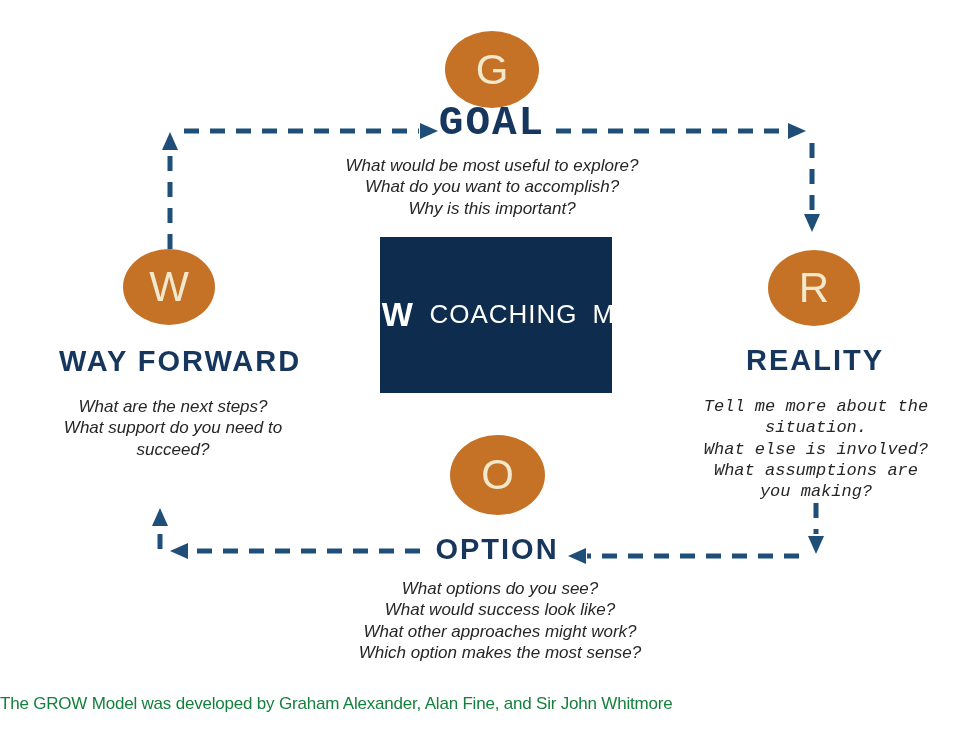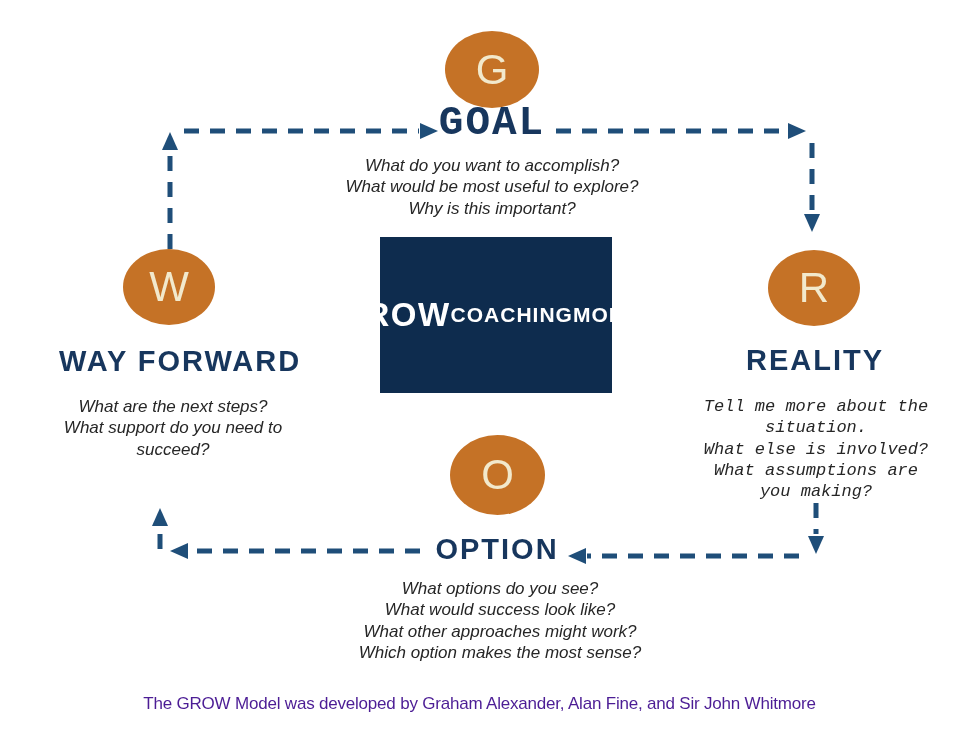--- a/index.html
+++ b/index.html
@@ -86,33 +86,33 @@
     justify-content: center;
     text-align: center;
   }
   .cb-title {
     font-size: 33px;
     font-weight: 700;
     letter-spacing: 1.5px;
     line-height: 1.15;
   }
   .cb-sub {
-    font-size: 21px;
-    font-weight: 700;
+    font-size: 26px;
+    font-weight: 400;
     letter-spacing: 1px;
     line-height: 1.35;
+    margin-left: 15px;
   }
   .footer {
     position: absolute;
     left: 0;
     top: 694px;
     width: 959px;
-    text-align: center;
     font-size: 17px;
-    color: #4c1d95;
+    color: #15803d;
     letter-spacing: -0.2px;
   }
 </style>
 </head>
 <body>
 
 <div class="canvas">
 
   <svg class="arrows" viewBox="0 0 959 745" xmlns="http://www.w3.org/2000/svg">
 
@@ -135,22 +135,22 @@
     <polygon points="170,551 188,543 188,559"></polygon>
     <path d="M 160 549 L 160 533"></path>
     <polygon points="160,508 152,526 168,526"></polygon>
   </svg>
 
   <div class="circle circle-goal">
     <span>G</span>
   </div>
   <div class="node-label label-goal">GOAL</div>
   <div class="questions q-goal">
+    <div>What would be most useful to explore?</div>
     <div>What do you want to accomplish?</div>
-    <div>What would be most useful to explore?</div>
     <div>Why is this important?</div>
   </div>
 
   <div class="circle circle-reality">
     <span>R</span>
   </div>
   <div class="node-label label-reality">REALITY</div>
   <div class="questions q-reality">
     <div>Tell me more about the situation.</div>
     <div>What else is involved?</div>

